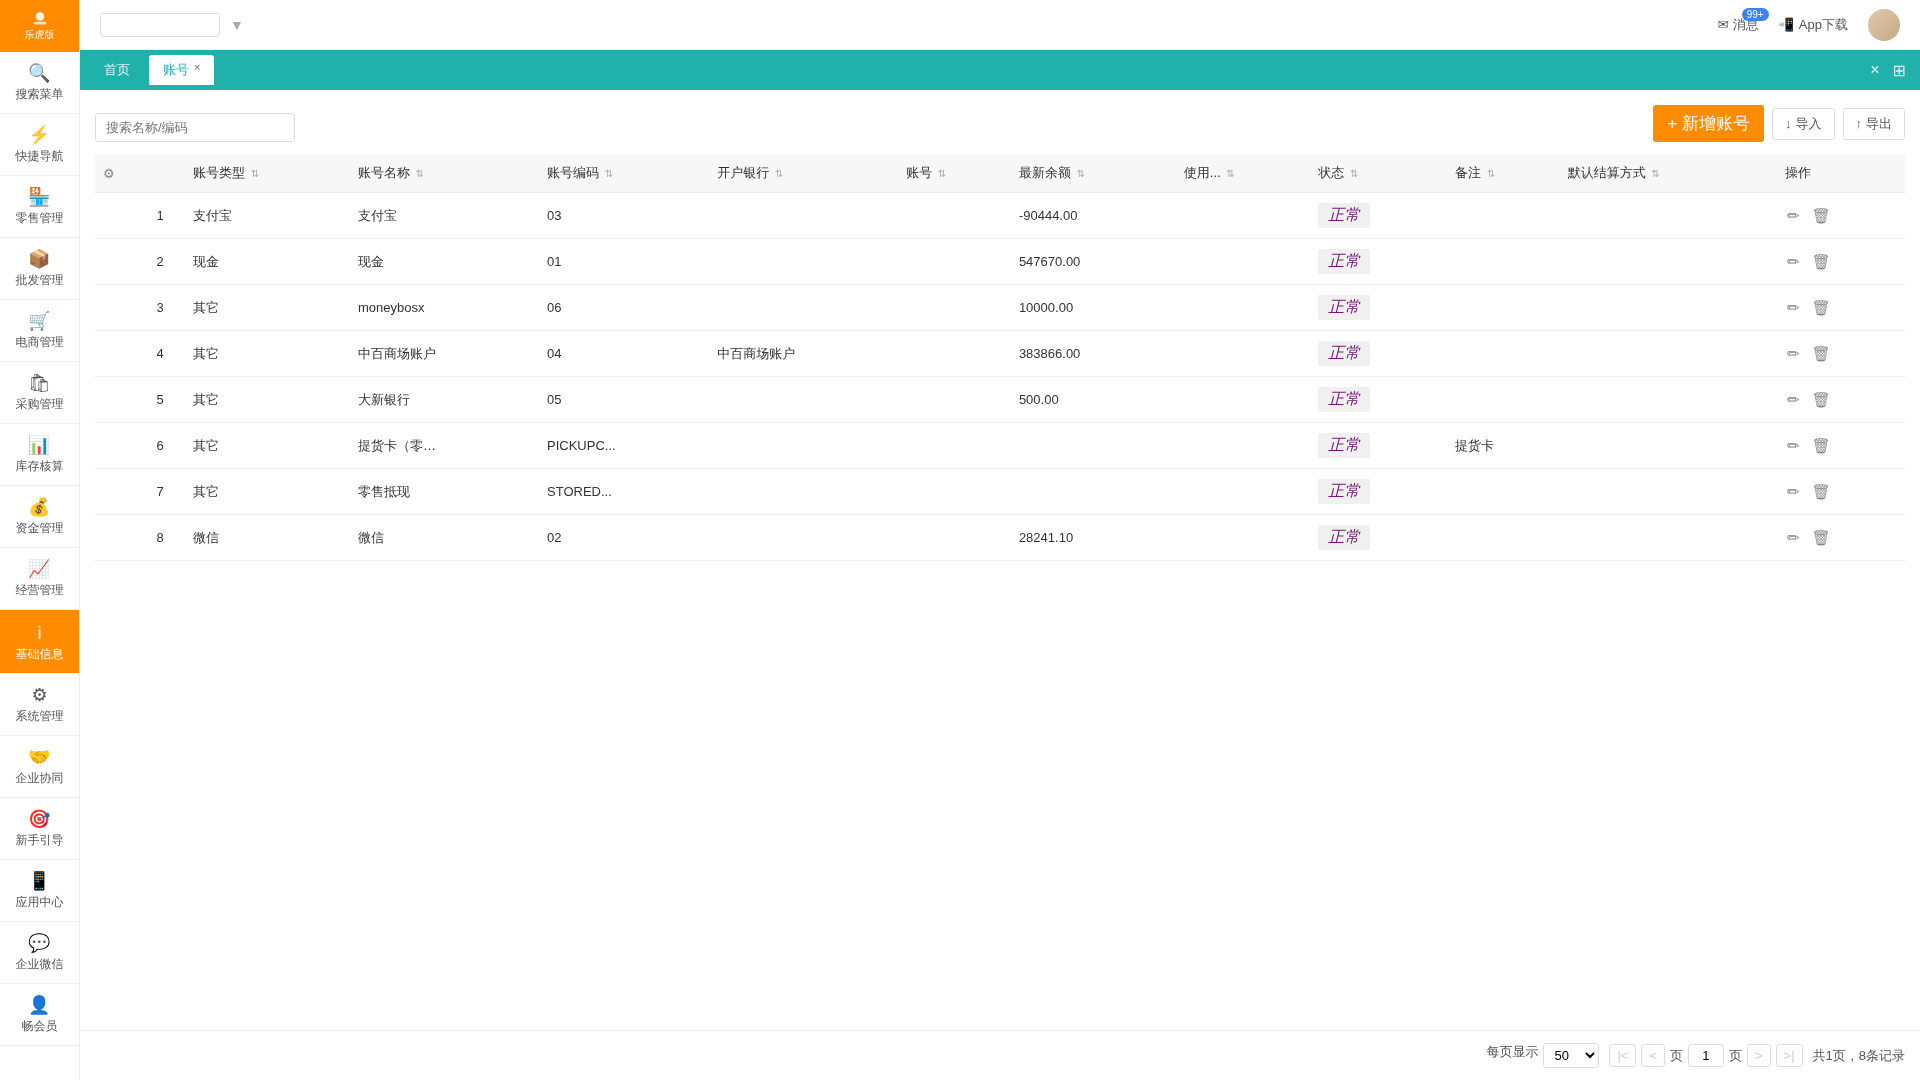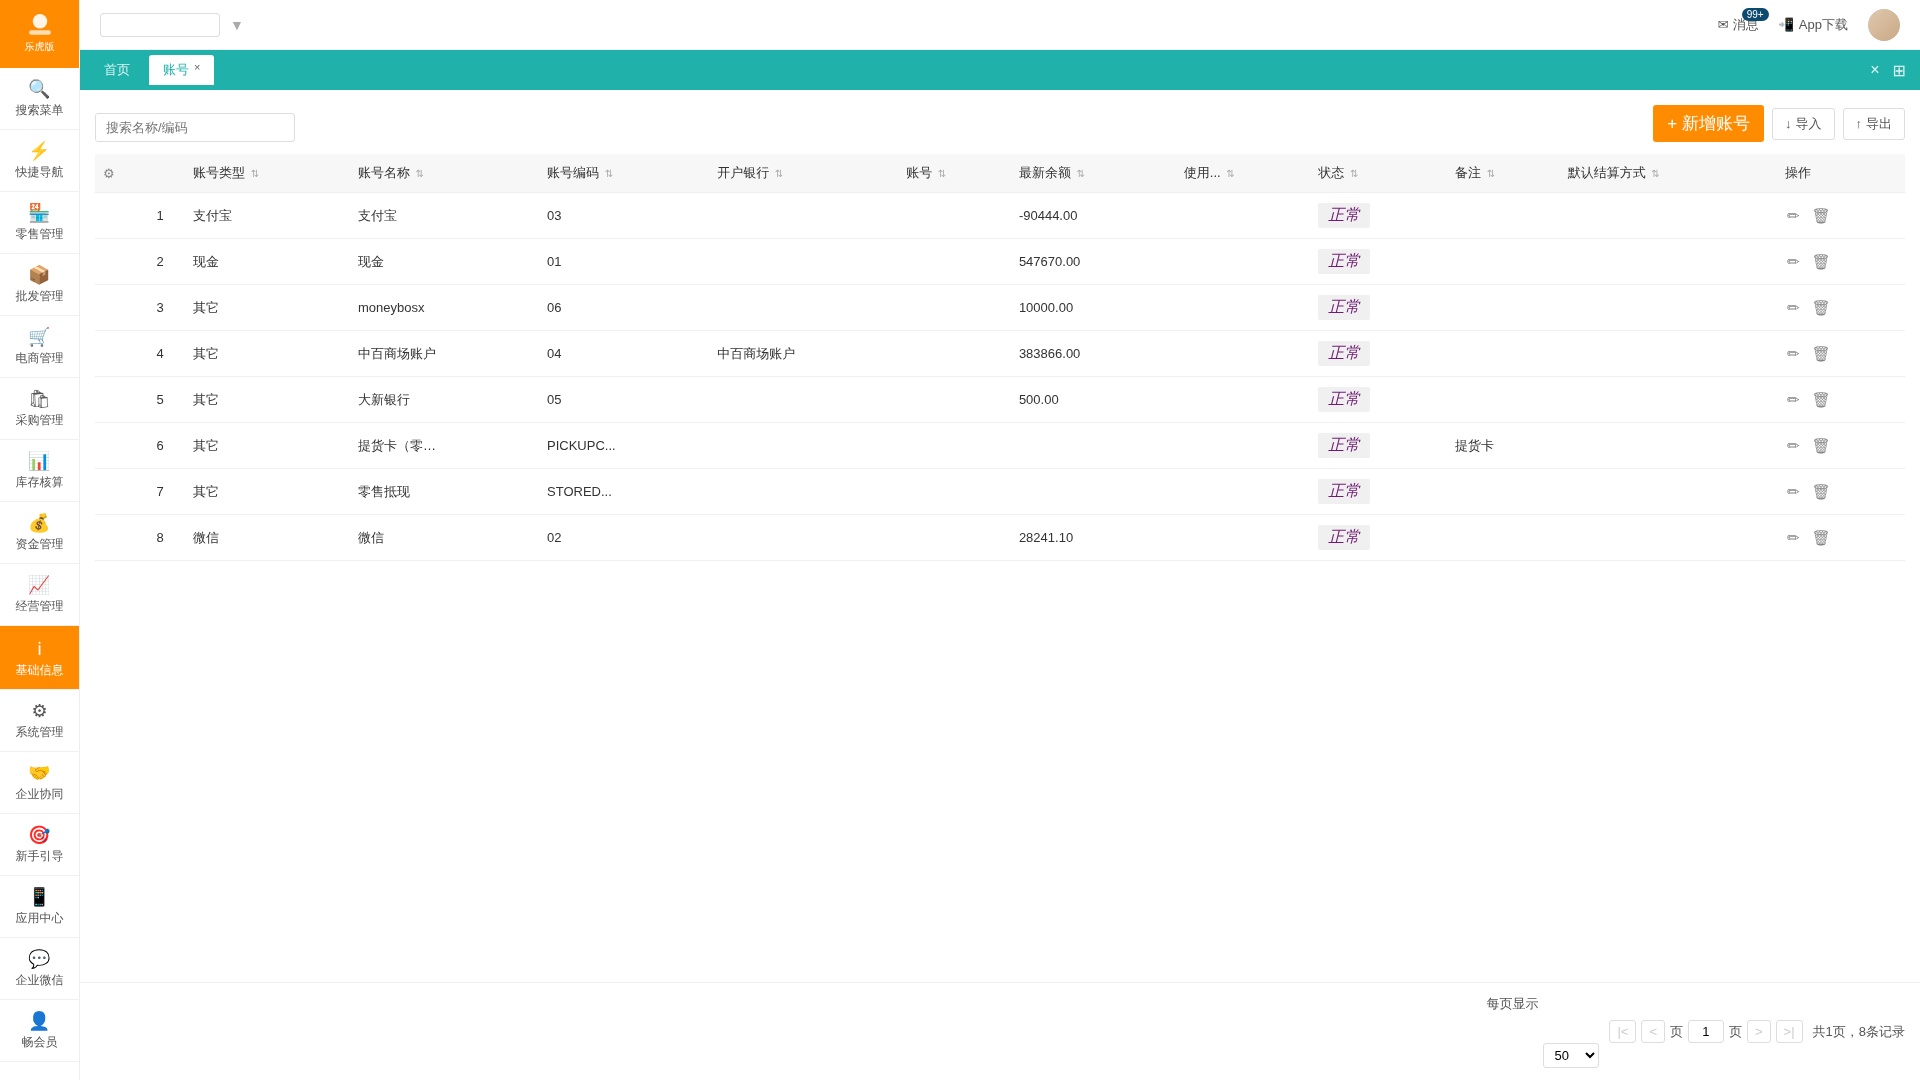--- a/index.html
+++ b/index.html
@@ -16,21 +16,21 @@
       flex-shrink: 0;
     }
     .sidebar-logo {
       width: 100%;
       background: #ff8c00;
       display: flex;
       flex-direction: column;
       align-items: center;
       justify-content: flex-start;
       padding: 10px 2px;
-      height: 68px;
+      height: 52px;
     }
     .sidebar-logo-text {
       color: #fff;
       font-size: 10px;
       margin-top: 2px;
     }
     .sidebar-logo-icon {
       width: 36px;
       height: 28px;
     }
@@ -90,21 +90,21 @@
     .msg-btn {
       display: flex;
       align-items: center;
       gap: 4px;
       cursor: pointer;
       color: #555;
       font-size: 13px;
       position: relative;
     }
     .badge {
-      background: #0c4a6e;
+      background: #3b82f6;
       color: #fff;
       border-radius: 10px;
       font-size: 10px;
       padding: 1px 5px;
       position: absolute;
       top: -8px;
       right: -10px;
     }
     .app-btn {
       display: flex;
@@ -295,21 +295,20 @@
       align-items: flex-start;
       gap: 5px;
     }
     .select-box {
       border: 1px solid #ddd;
       border-radius: 3px;
       padding: 3px 6px;
       font-size: 13px;
       cursor: pointer;
       background: #fff;
-      margin-top: 48px;
     }
     .page-nav {
       display: flex;
       align-items: center;
       gap: 5px;
     }
     .page-nav-btn {
       border: 1px solid #ddd;
       background: #fff;
       border-radius: 3px;

